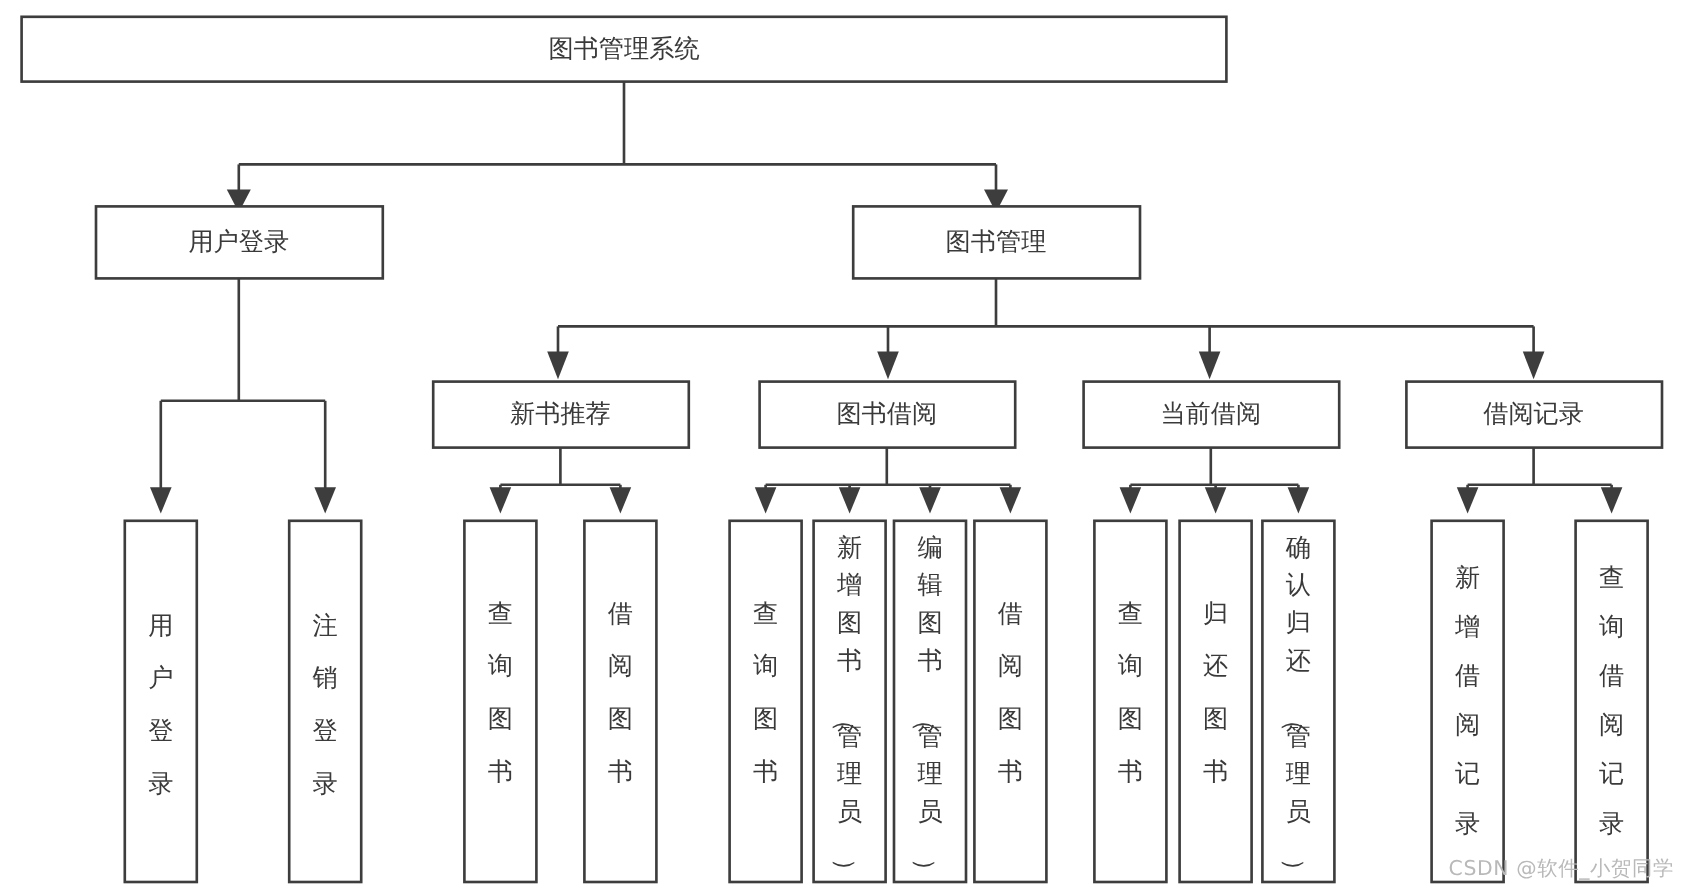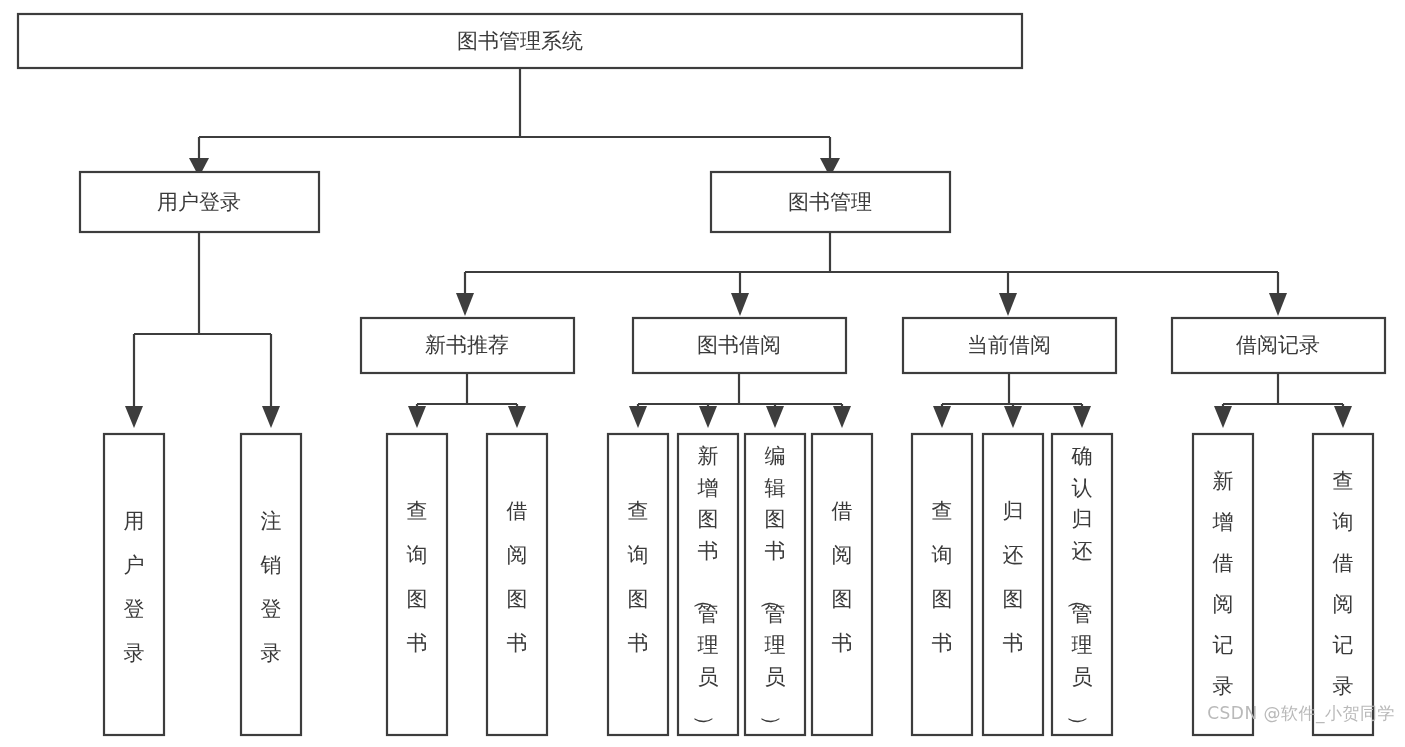--- a/index.html
+++ b/index.html
@@ -46,21 +46,21 @@
   }
   .node-label-v {
     fill: #3a3a3a;
     font-size: 21px;
     font-family: "DejaVu Sans", "Liberation Sans", sans-serif;
     text-anchor: middle;
   }
   .watermark {
     position: absolute;
     right: 10px;
-    bottom: 22px;
+    bottom: 12px;
     color: #b9b9b9;
     font-size: 17px;
     font-family: "DejaVu Sans", "Liberation Sans", sans-serif;
     white-space: nowrap;
     letter-spacing: 0.5px;
     text-align: right;
   }
 </style>
 </head>
 <body>

